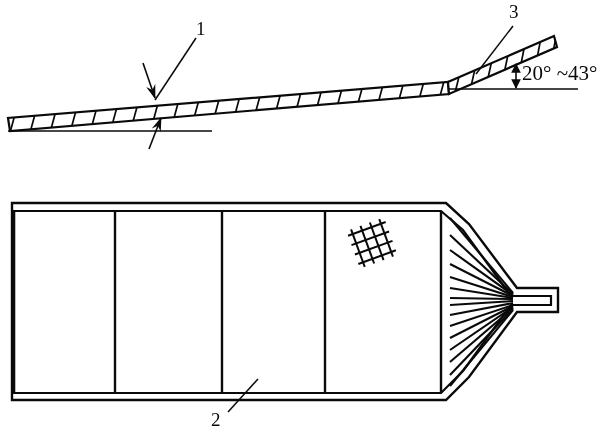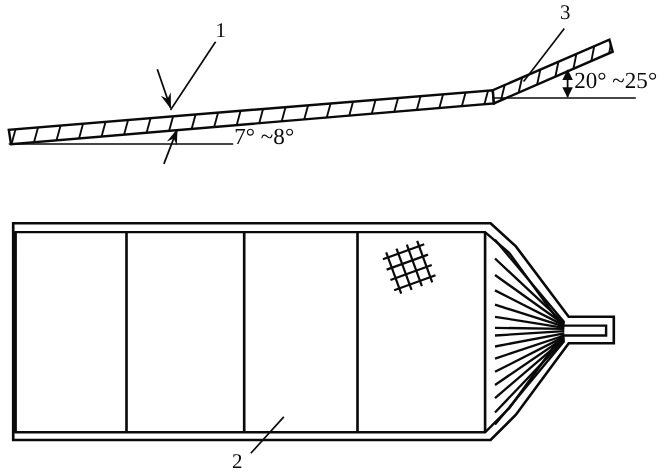--- a/index.html
+++ b/index.html
@@ -182,17 +182,16 @@
       <line x1="258" y1="379" x2="228" y2="412" stroke="#0a0a0a" stroke-width="1.5"></line>
     </g>
   </svg>
 
   <div class="label label-callout" id="label-1">1</div>
 
   <div class="label label-callout" id="label-3">3</div>
 
   <div class="label label-callout" id="label-2">2</div>
 
-  <div class="label label-angle" id="label-angle-lower">7° ~8°</div>
 
-  <div class="label label-angle" id="label-angle-upper">20° ~25°</div>
+  <div class="label label-angle" id="label-angle-upper">20° ~43°</div>
 
 </div>
 
 </body></html>

